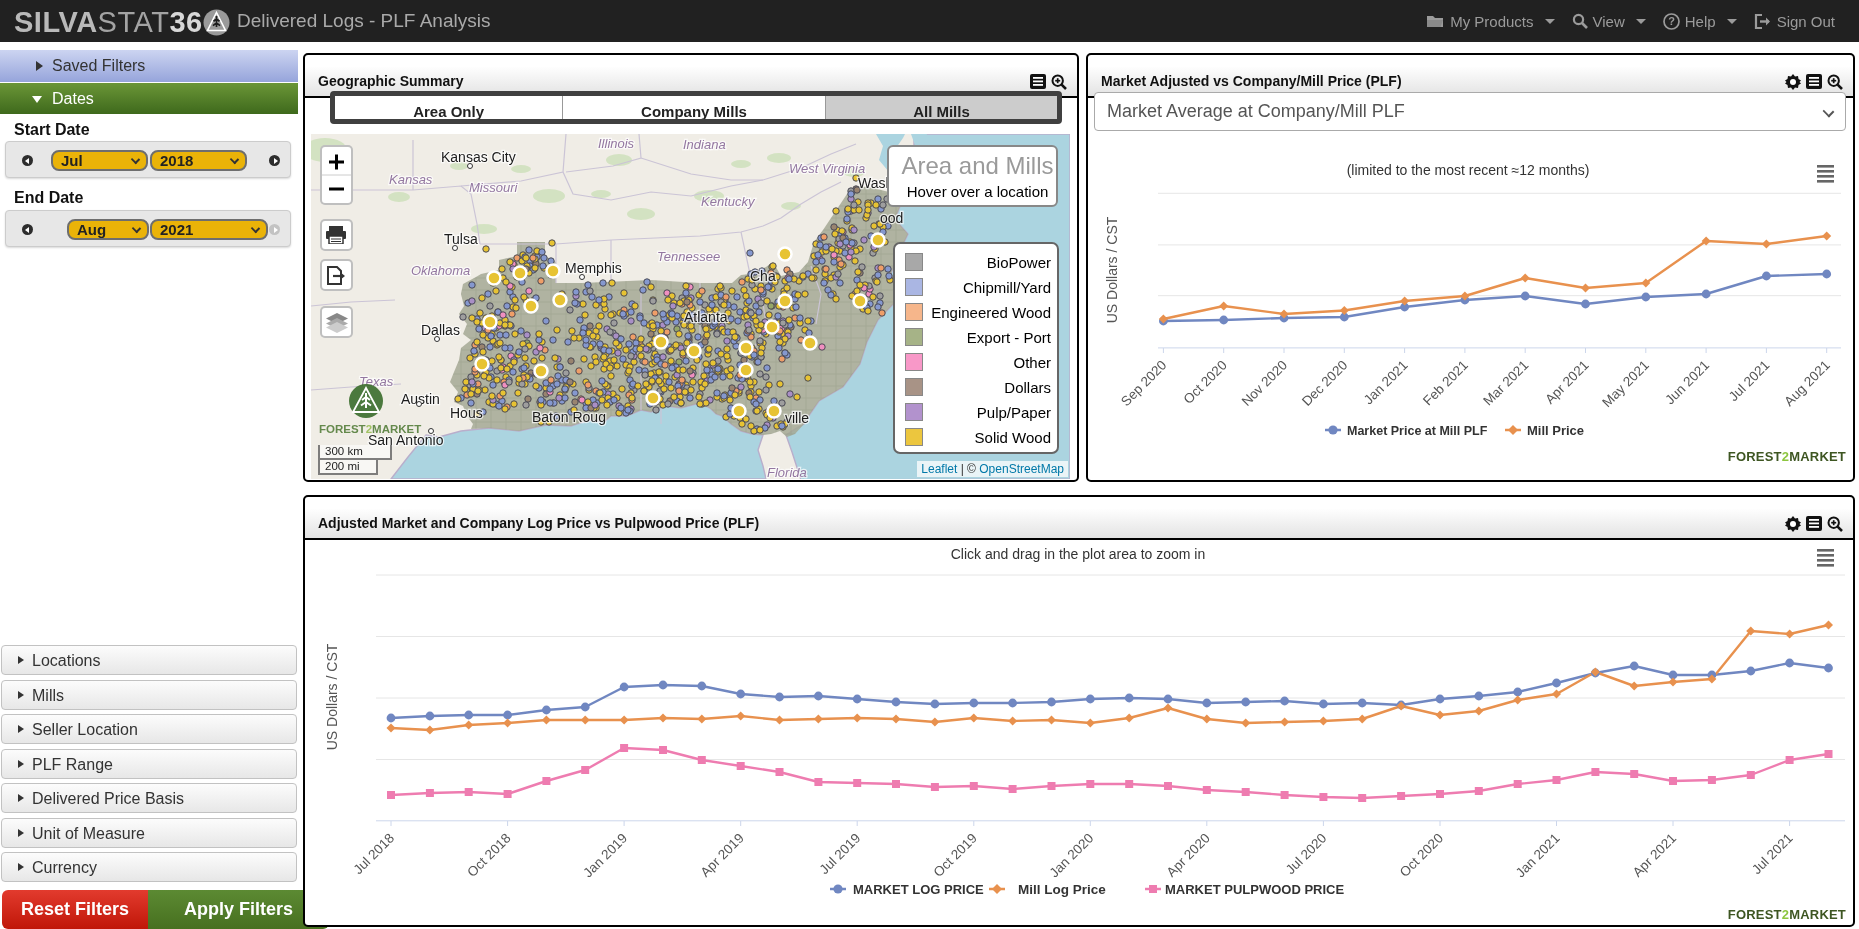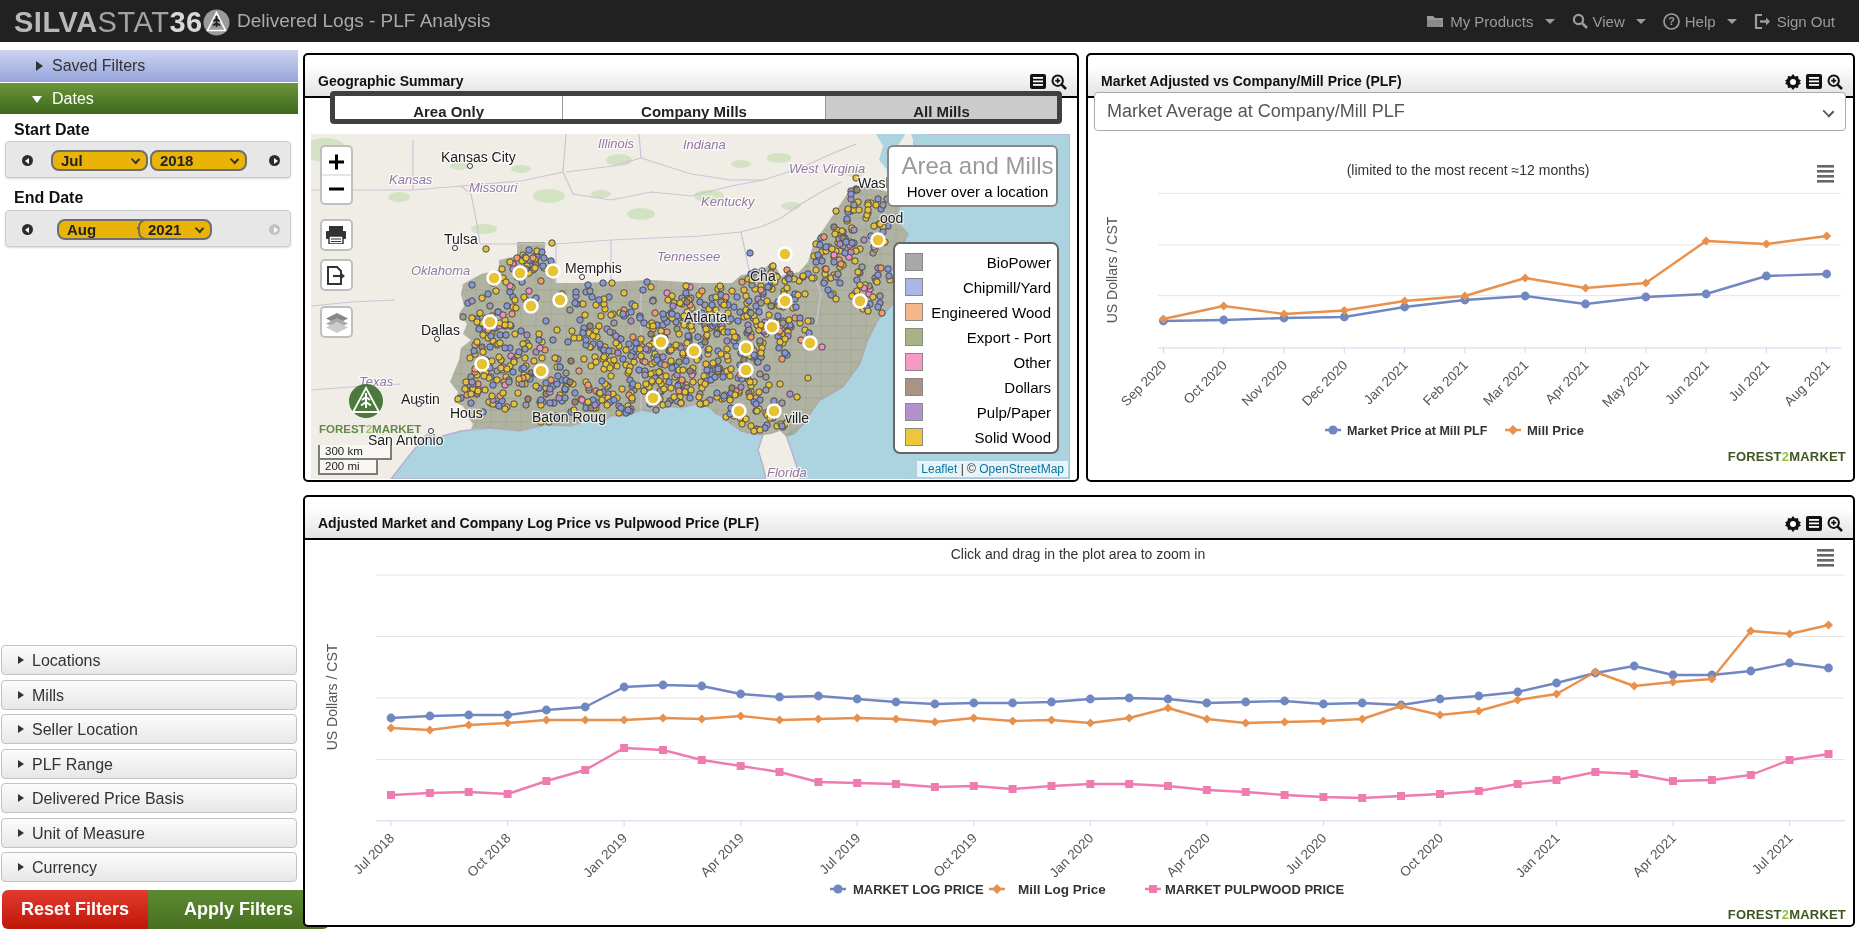--- a/index.html
+++ b/index.html
@@ -94,22 +94,22 @@
   <div class="sb-lbl" style="top:79px">Start Date</div>
   <div class="dategrp" style="top:99px">
     <span class="cbtn l" style="left:16px"></span>
     <div class="dsel" style="left:45px;width:97px">Jul<span class="chev"></span></div>
     <div class="dsel" style="left:144px;width:97px">2018<span class="chev"></span></div>
     <span class="cbtn r" style="left:263px"></span>
   </div>
   <div class="sb-lbl" style="top:147px">End Date</div>
   <div class="dategrp" style="top:168px">
     <span class="cbtn l" style="left:16px"></span>
-    <div class="dsel" style="left:51px;width:97px">Aug<span class="chev"></span></div>
-    <div class="dsel" style="left:132px;width:74px">2021<span class="chev"></span></div>
+    <div class="dsel" style="left:61px;width:82px">Aug<span class="chev"></span></div>
+    <div class="dsel" style="left:144px;width:118px">2021<span class="chev"></span></div>
     <span class="cbtn r dis" style="left:263px"></span>
   </div>
   <div class="acc" style="top:603px"><span class="tri"></span>Locations</div>
   <div class="acc" style="top:638px"><span class="tri"></span>Mills</div>
   <div class="acc" style="top:672px"><span class="tri"></span>Seller Location</div>
   <div class="acc" style="top:707px"><span class="tri"></span>PLF Range</div>
   <div class="acc" style="top:741px"><span class="tri"></span>Delivered Price Basis</div>
   <div class="acc" style="top:776px"><span class="tri"></span>Unit of Measure</div>
   <div class="acc" style="top:810px"><span class="tri"></span>Currency</div>
   <div class="btn red">Reset Filters</div>

